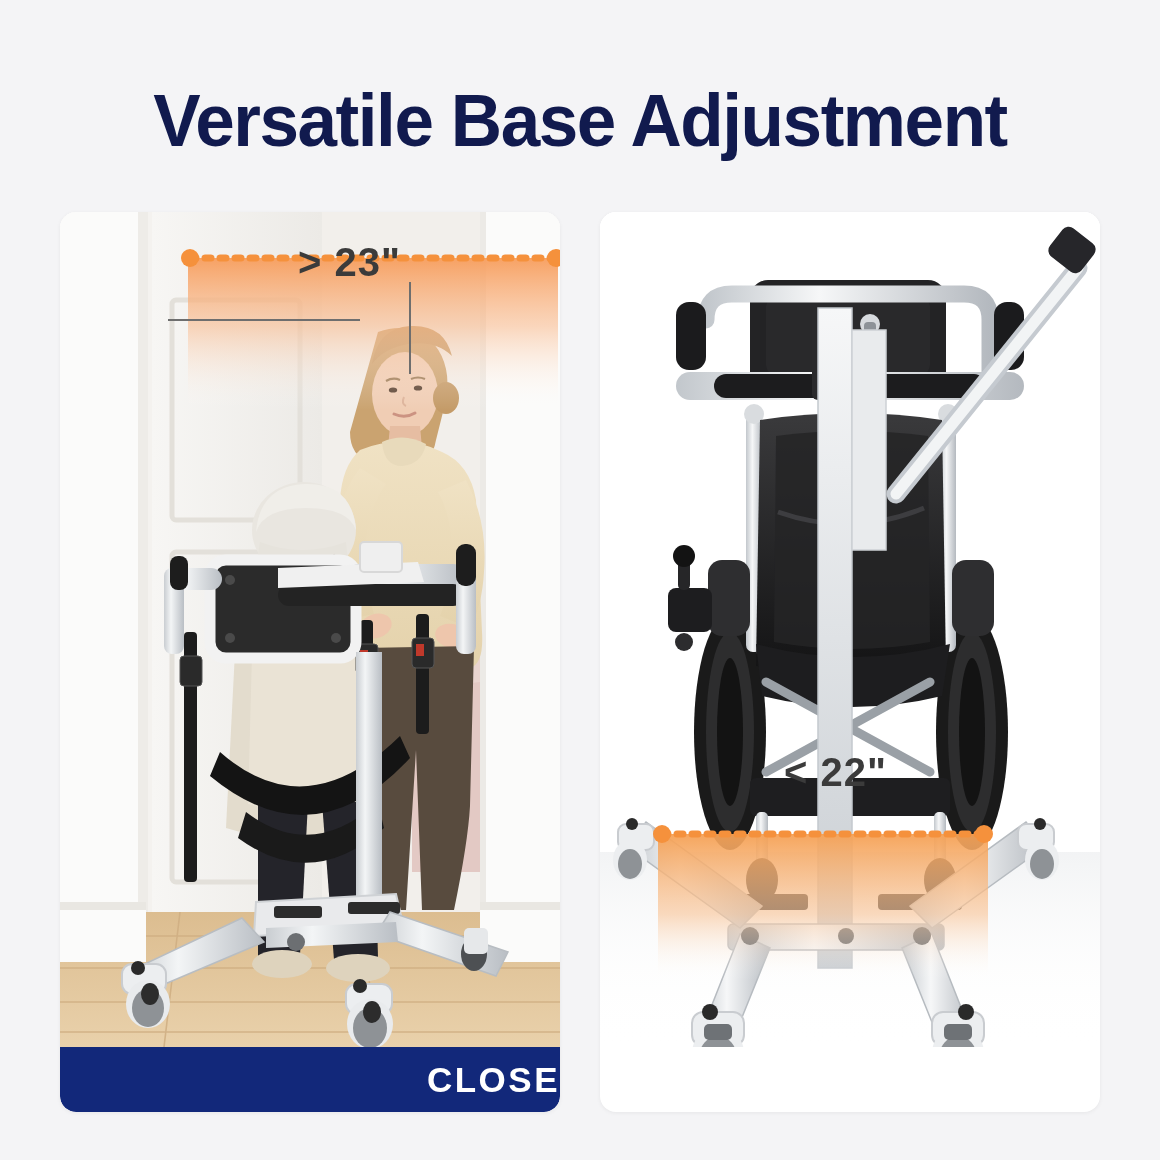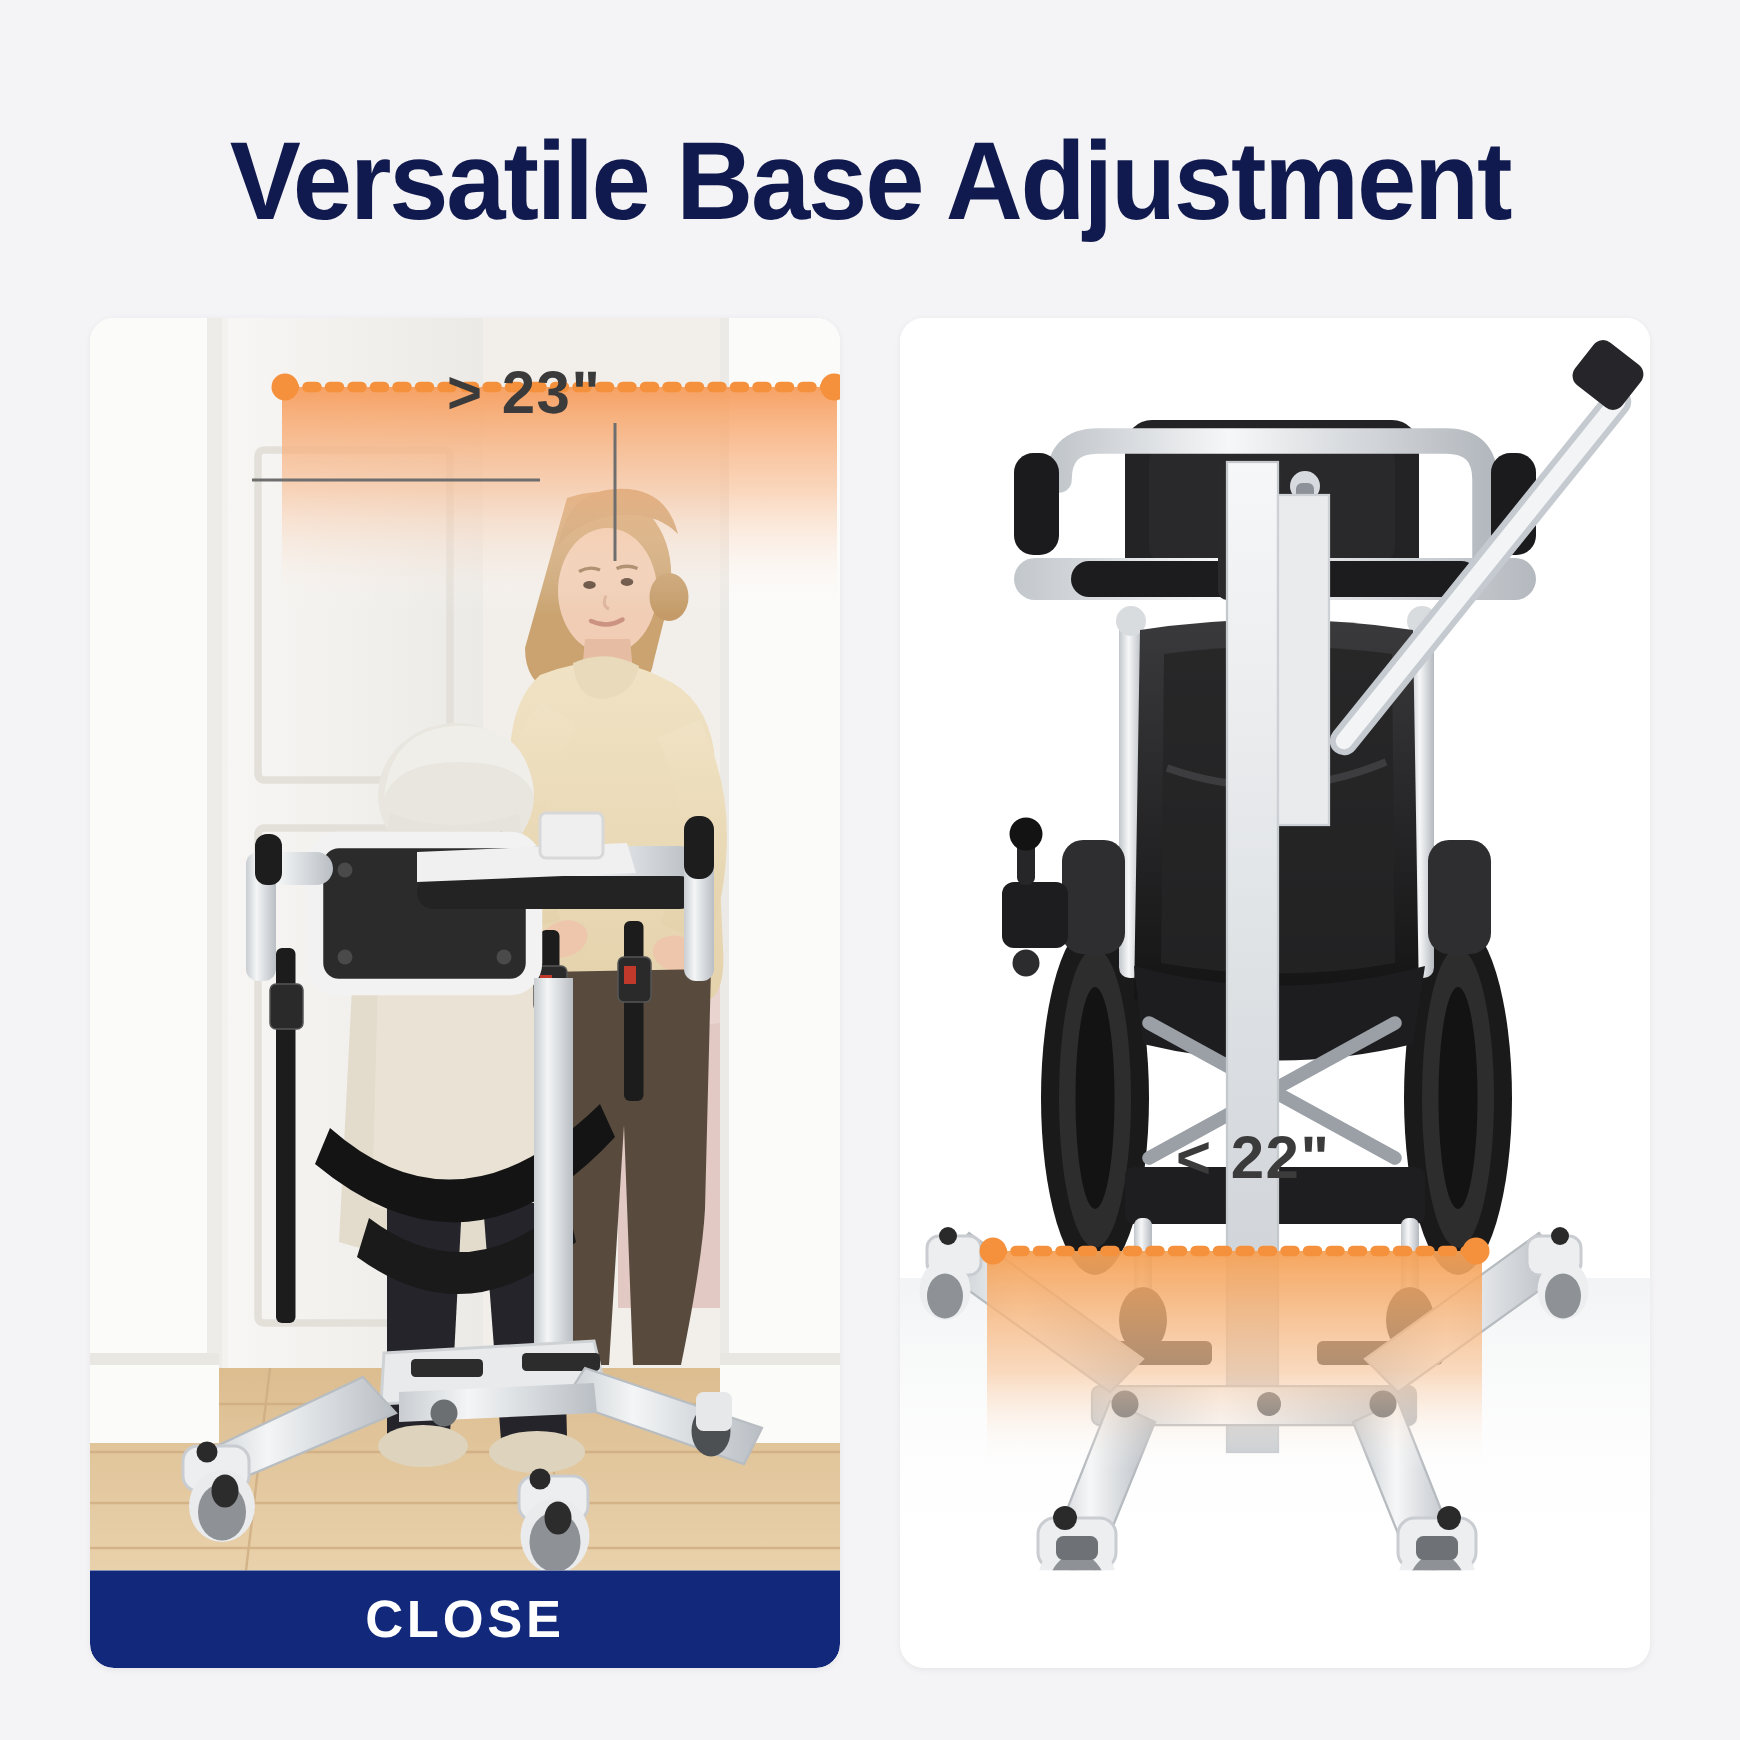--- a/index.html
+++ b/index.html
@@ -43,21 +43,21 @@
     overflow:hidden;
     background:#ffffff;
   }
   .photo svg{display:block;width:500px;height:835px;}
 
   
   .banner{
     position:absolute;left:0;bottom:0;width:500px;height:65px;
     background:#12287a;
     border-radius:0 0 16px 16px;
-    display:flex;align-items:center;justify-content:center;
+    display:flex;align-items:center;justify-content:flex-end;
   }
   .banner-label{
     color:#ffffff;
     font-size:35px;
     font-weight:bold;
     letter-spacing:2.5px;
   }
 
   
   .measure{position:absolute;left:0;top:0;width:500px;height:835px;pointer-events:none;}

